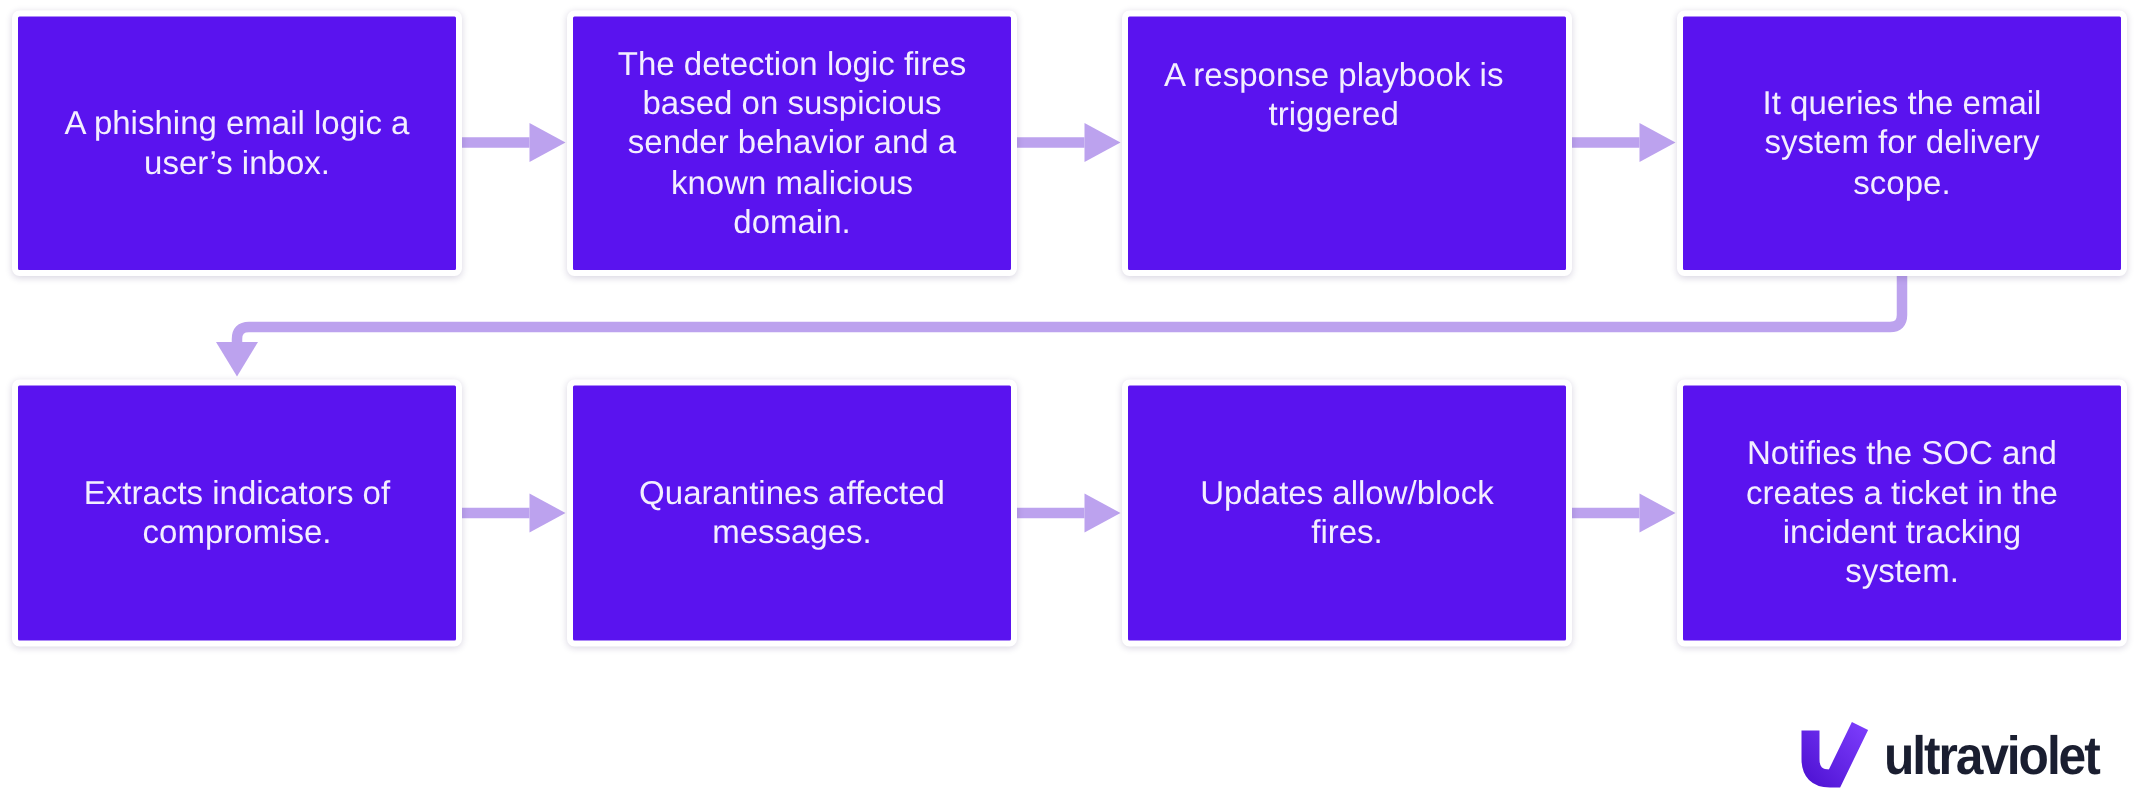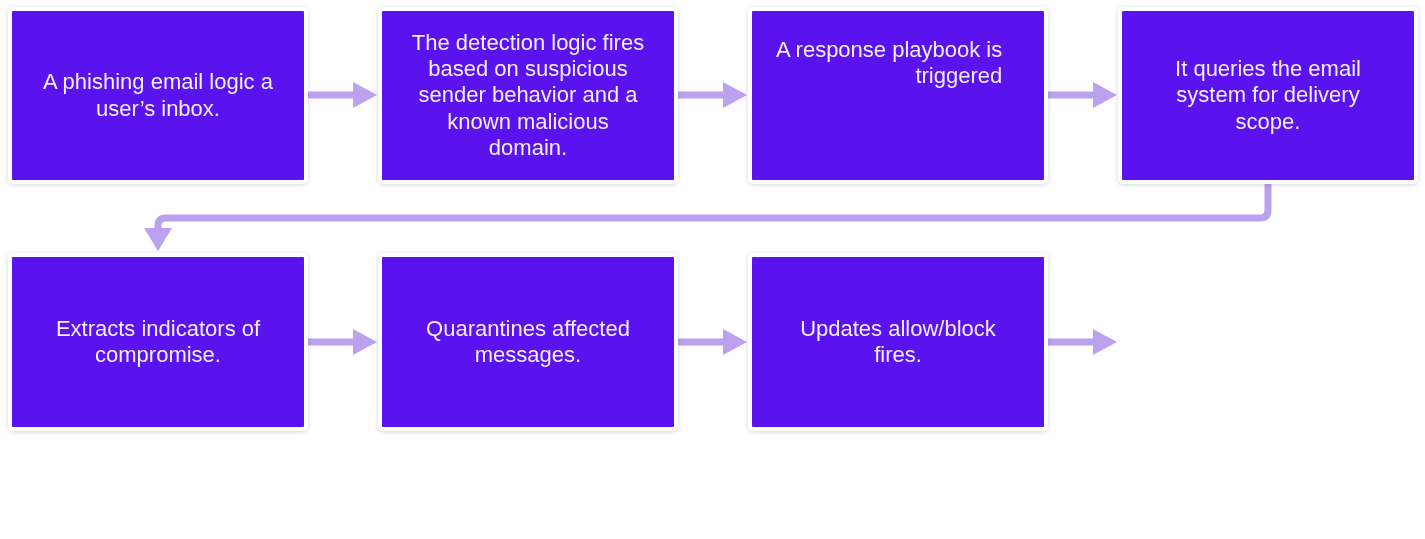--- a/index.html
+++ b/index.html
@@ -43,21 +43,21 @@
     line-height:1.2;
     text-align:center;
     white-space:pre-line;
   }
   .flow-box.top-left{
     justify-content:flex-start;
     align-items:flex-start;
     padding-top:26px;
     padding-left:24px;
   }
-  .flow-box.top-left .box-text{text-align:right;}
+  .flow-box.top-left .box-text{text-align:center;}
   .connector-layer{position:absolute;inset:0;pointer-events:none;}
   .connector-layer path.shaft{
     stroke:var(--arrow-color);
     stroke-width:7;
     fill:none;
   }
   .connector-layer polygon.head{fill:var(--arrow-color);}
   .brand-logo{
     position:absolute;
     right:13px;bottom:12px;
@@ -138,15 +138,35 @@
 compromise.</div>
   </div>
   <div class="flow-box row2 col2">
     <div class="box-text">Quarantines affected
 messages.</div>
   </div>
   <div class="flow-box row2 col3">
     <div class="box-text">Updates allow/block
 fires.</div>
   </div>
+  <div class="flow-box row2 col4">
+    <div class="box-text">Notifies the SOC and
+creates a ticket in the
+incident tracking
+system.</div>
+  </div>
 
+  <div class="brand-logo">
+    <span style="display:inline-flex;">
+      <svg width="48" height="46" viewBox="0 0 48 46">
+        <defs>
+          <linearGradient id="uvgrad" x1="0" y1="1" x2="1" y2="0">
+            <stop offset="0" stop-color="#5215D6"></stop>
+            <stop offset="1" stop-color="#7A3BFA"></stop>
+          </linearGradient>
+        </defs>
+        <path d="M8 6 V25 Q8 38 21 38 L24 38 L41 3" fill="none" stroke="url(#uvgrad)" stroke-width="12" stroke-linejoin="miter"></path>
+      </svg>
+    </span>
+    <span class="logo-wordmark">ultraviolet</span>
+  </div>
 
 </div>
 
 </body></html>

